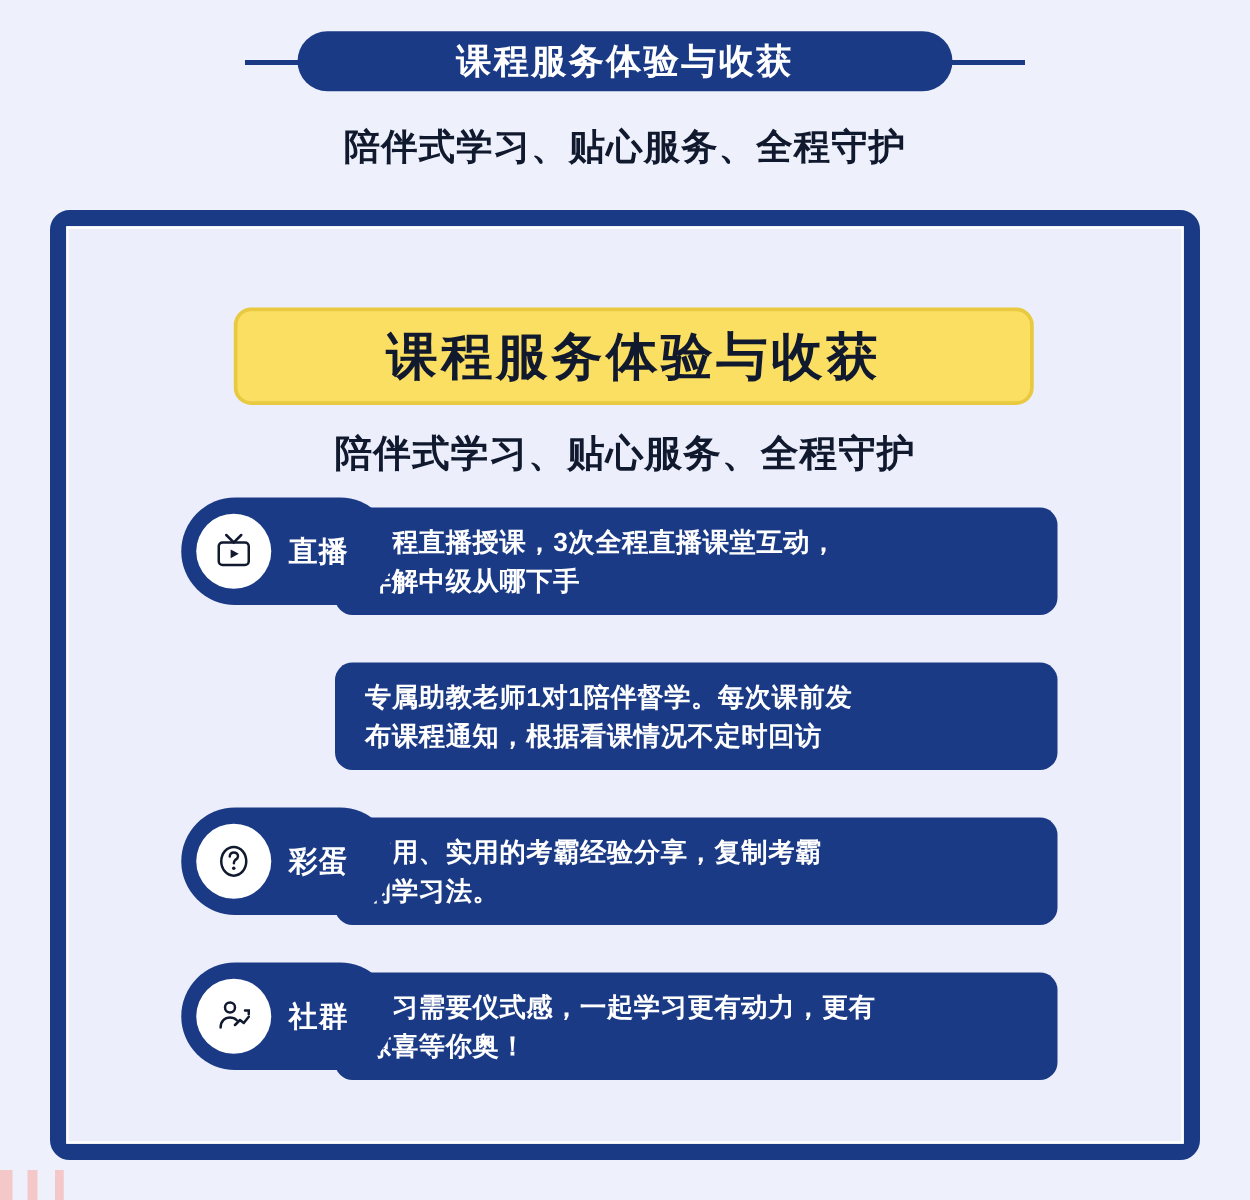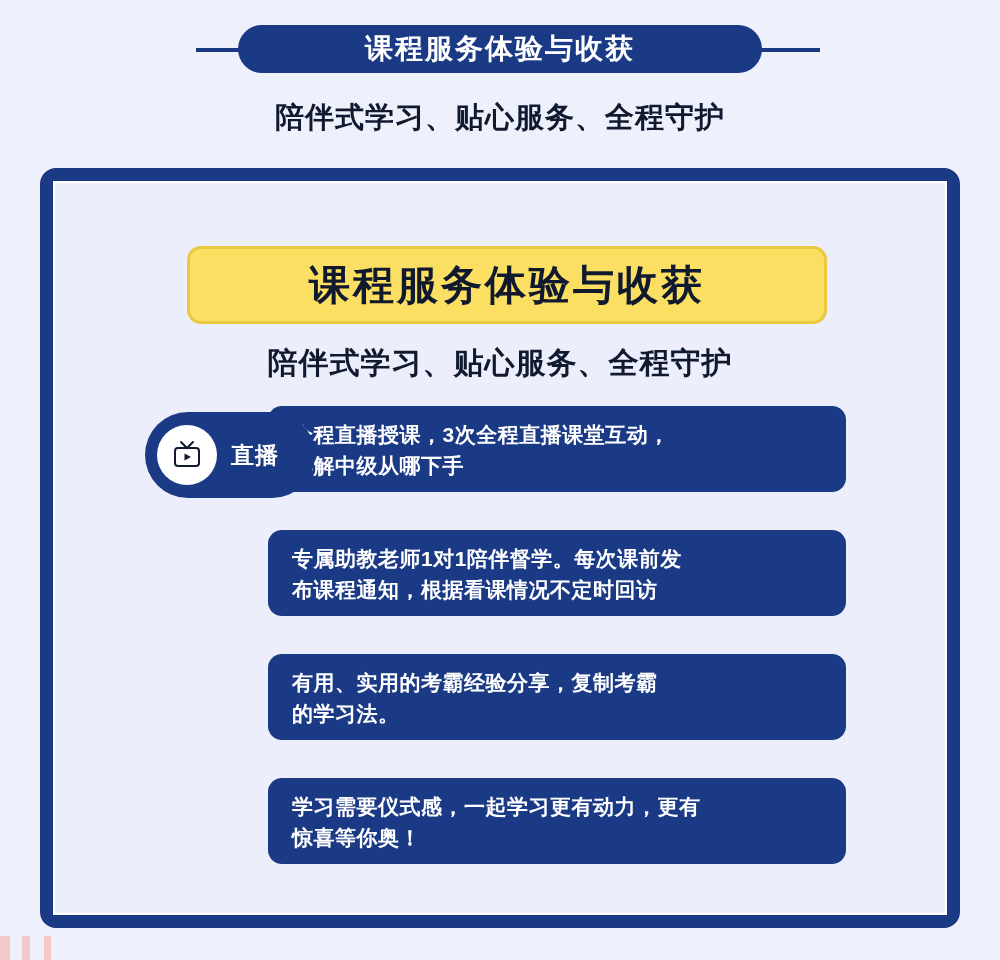--- a/index.html
+++ b/index.html
@@ -146,21 +146,21 @@
     margin: 0;
     color: #ffffff;
     font-size: 21px;
     font-weight: bold;
     line-height: 31px;
     letter-spacing: 0.5px;
   }
   .row-tag {
     position: absolute;
     left: 90px;
-    top: 14px;
+    top: 0;
     width: 170px;
     height: 86px;
     background: #1b3a85;
     border-radius: 43px;
     box-sizing: border-box;
     display: flex;
     align-items: center;
     z-index: 3;
   }
   .row-icon-circle {
@@ -247,26 +247,47 @@
           <p>专属助教老师1对1陪伴督学。每次课前发</p>
           <p>布课程通知，根据看课情况不定时回访</p>
         </div>
       </div>
 
       <div class="row">
         <div class="row-body">
           <p>有用、实用的考霸经验分享，复制考霸</p>
           <p>的学习法。</p>
         </div>
+        <div class="row-tag">
+          <div class="row-icon-circle">
+            <svg class="icon-svg" width="36" height="36" viewBox="0 0 36 36" aria-hidden="true">
+              <ellipse cx="18" cy="18" rx="10" ry="11.5" fill="none" stroke="#10192e" stroke-width="2"></ellipse>
+              <path d="M14.8 14.2 c0-2 1.5-3.3 3.3-3.3 c1.9 0 3.3 1.3 3.3 3.1 c0 1.7-1.3 2.3-2.3 3.1 c-0.8 0.7-1 1.4-1 2.4" fill="none" stroke="#10192e" stroke-width="2" stroke-linecap="round"></path>
+              <circle cx="18" cy="23.6" r="1.4" fill="#10192e"></circle>
+            </svg>
+          </div>
+          <span class="row-label">彩蛋</span>
+        </div>
       </div>
 
       <div class="row">
         <div class="row-body">
           <p>学习需要仪式感，一起学习更有动力，更有</p>
           <p>惊喜等你奥！</p>
+        </div>
+        <div class="row-tag">
+          <div class="row-icon-circle">
+            <svg class="icon-svg" width="36" height="36" viewBox="0 0 36 36" aria-hidden="true">
+              <circle cx="15" cy="11" r="4" fill="none" stroke="#10192e" stroke-width="2"></circle>
+              <path d="M7.5 27 c0-5 3.3-8 7.5-8 c2.2 0 4.1 0.8 5.4 2.2" fill="none" stroke="#10192e" stroke-width="2" stroke-linecap="round"></path>
+              <path d="M19 25 l4-4 l3 2.4 l4-5" fill="none" stroke="#10192e" stroke-width="2" stroke-linecap="round" stroke-linejoin="round"></path>
+              <path d="M27 13.4 l3 0 l0 3" fill="none" stroke="#10192e" stroke-width="2" stroke-linecap="round"></path>
+            </svg>
+          </div>
+          <span class="row-label">社群</span>
         </div>
       </div>
 
     </div>
   </div>
 </div>
 
 <div class="bottom-strip">
   <div class="bar b1"></div>
   <div class="bar b2"></div>

